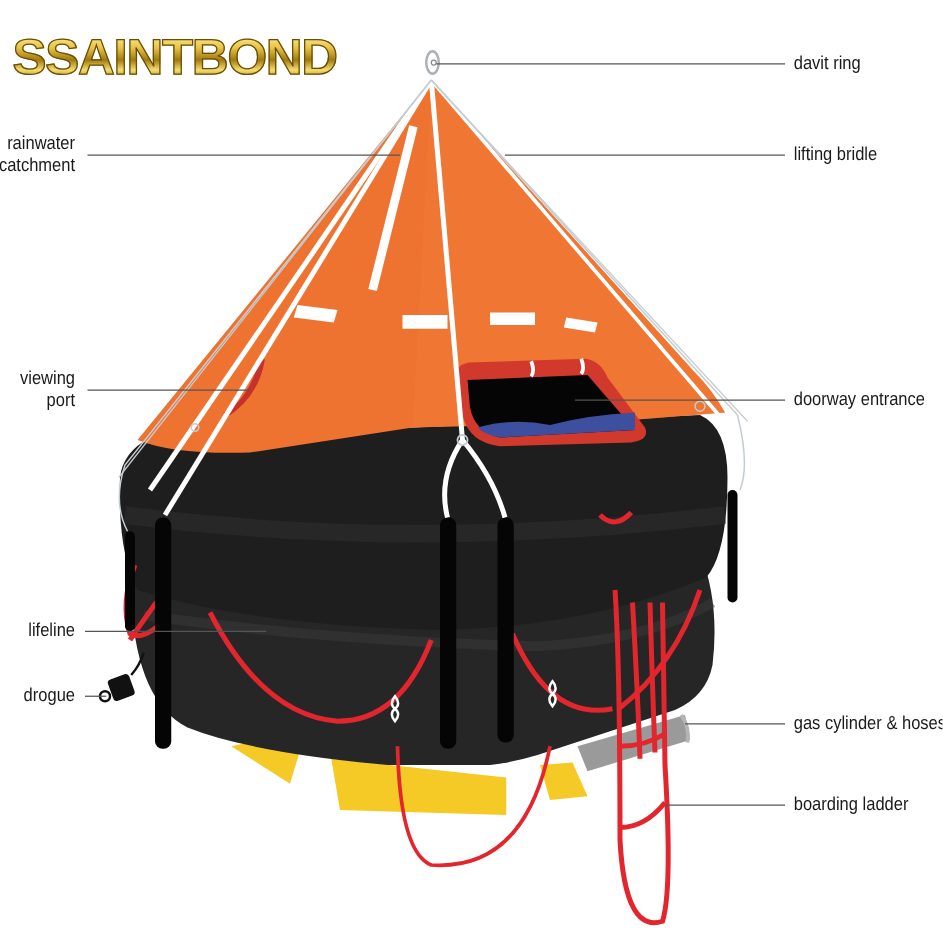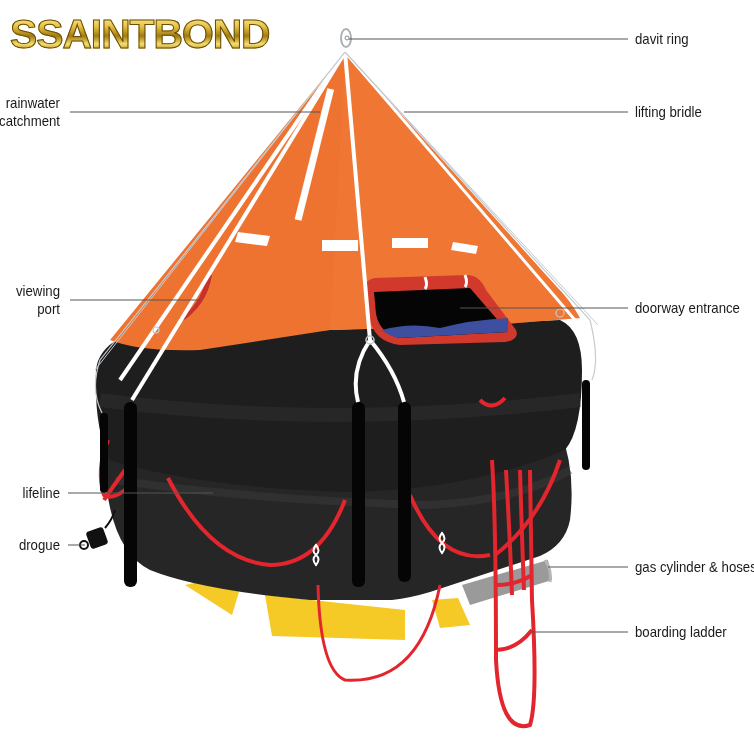--- a/index.html
+++ b/index.html
@@ -1,17 +1,17 @@
 <!DOCTYPE html>
 <html><head>
   <meta charset="utf-8">
   <style>
     html, body { margin: 0; padding: 0; background: #ffffff; }
     body { width: 754px; height: 751px; position: relative; overflow: hidden; font-family: "Liberation Sans", sans-serif; }
-    .stage { position: absolute; left: 0; top: 0; width: 754px; height: 740px; }
+    .stage { position: absolute; left: 0; top: 12px; width: 754px; height: 740px; }
     .logo {
       position: absolute; left: 10px; top: 14px; height: 40px;
       font-family: "Liberation Sans", sans-serif; font-weight: 900; font-size: 40px;
       letter-spacing: -1px; line-height: 40px;
       color: #c9a227;
       background: linear-gradient(180deg, #fff3a8 0%, #e8c54a 30%, #a07a10 55%, #f5dd70 75%, #8a6508 100%);
       -webkit-background-clip: text; background-clip: text; -webkit-text-fill-color: transparent;
       -webkit-text-stroke: 1px #6b4e06;
       transform: scaleX(1.02);
       transform-origin: left top;

